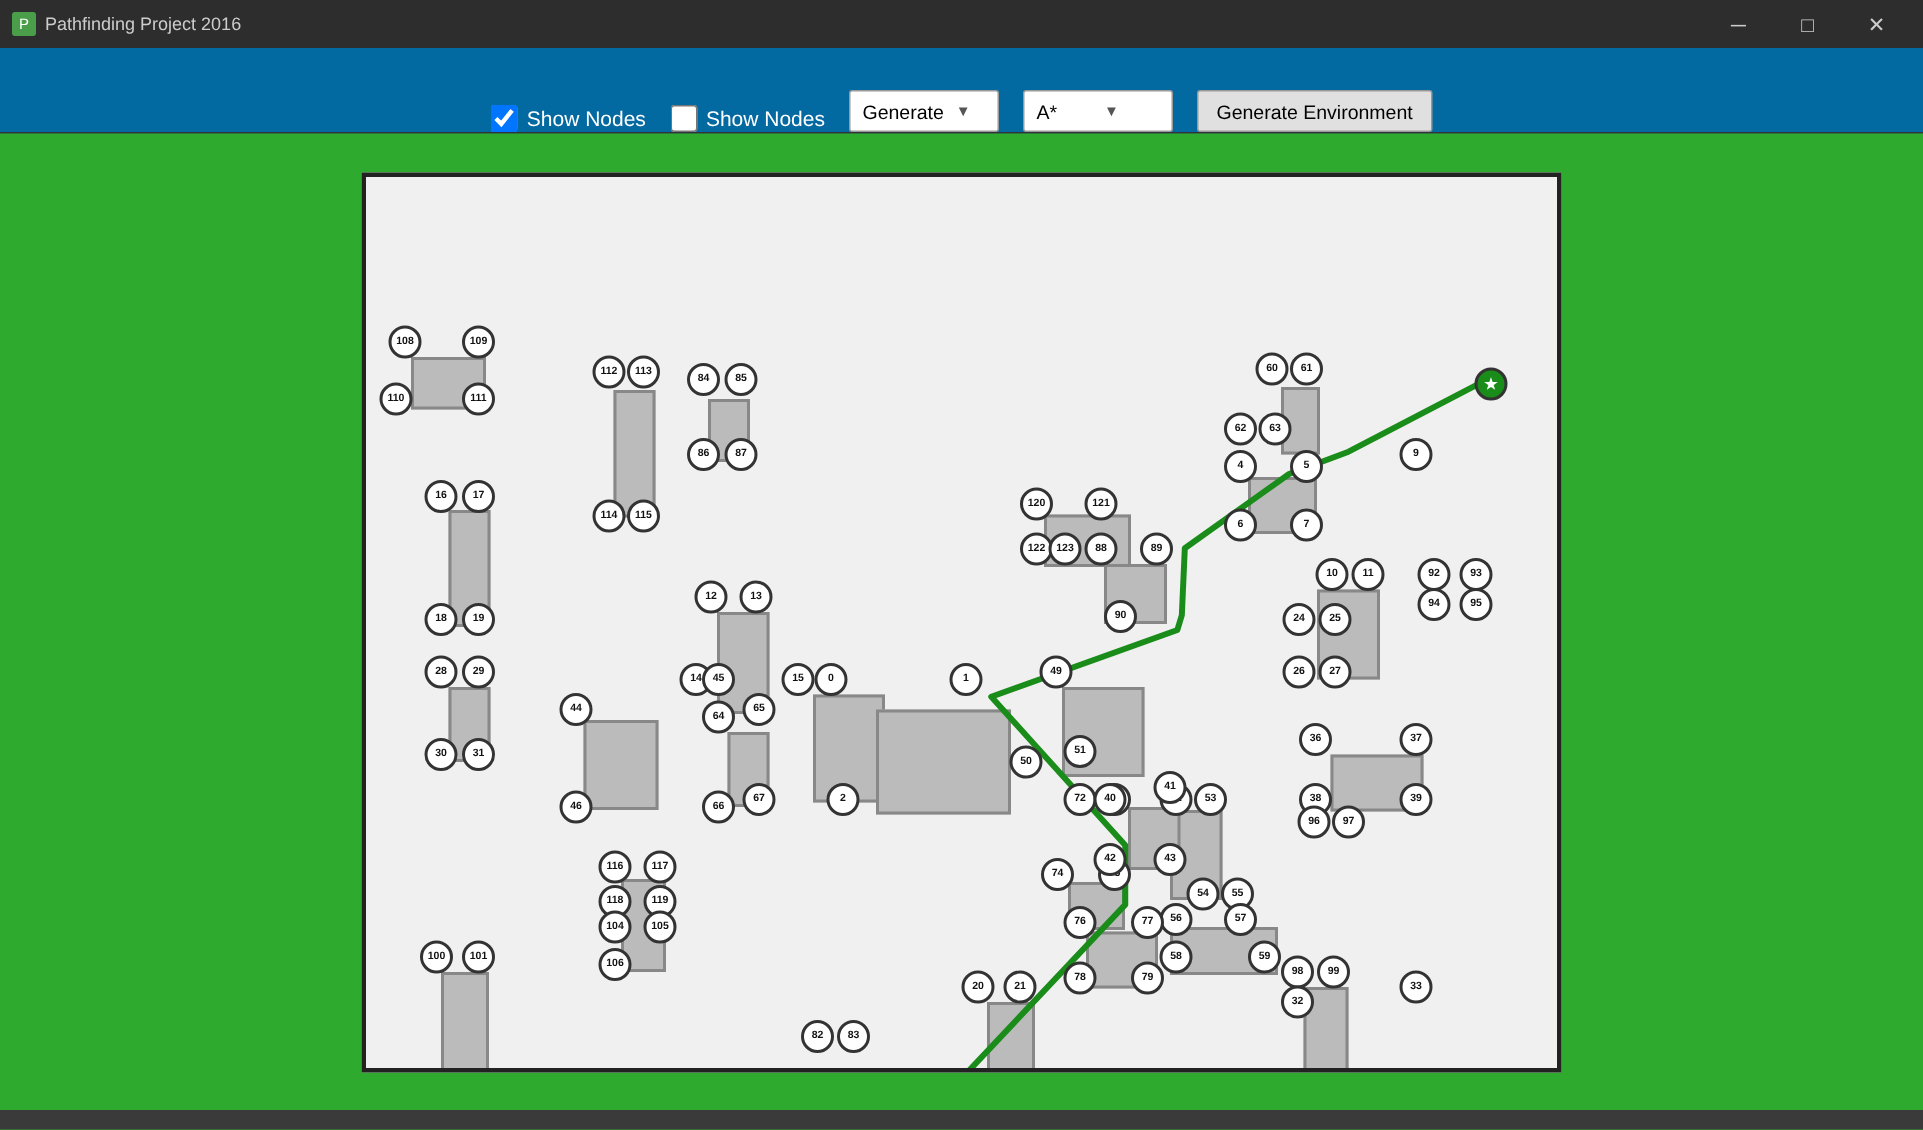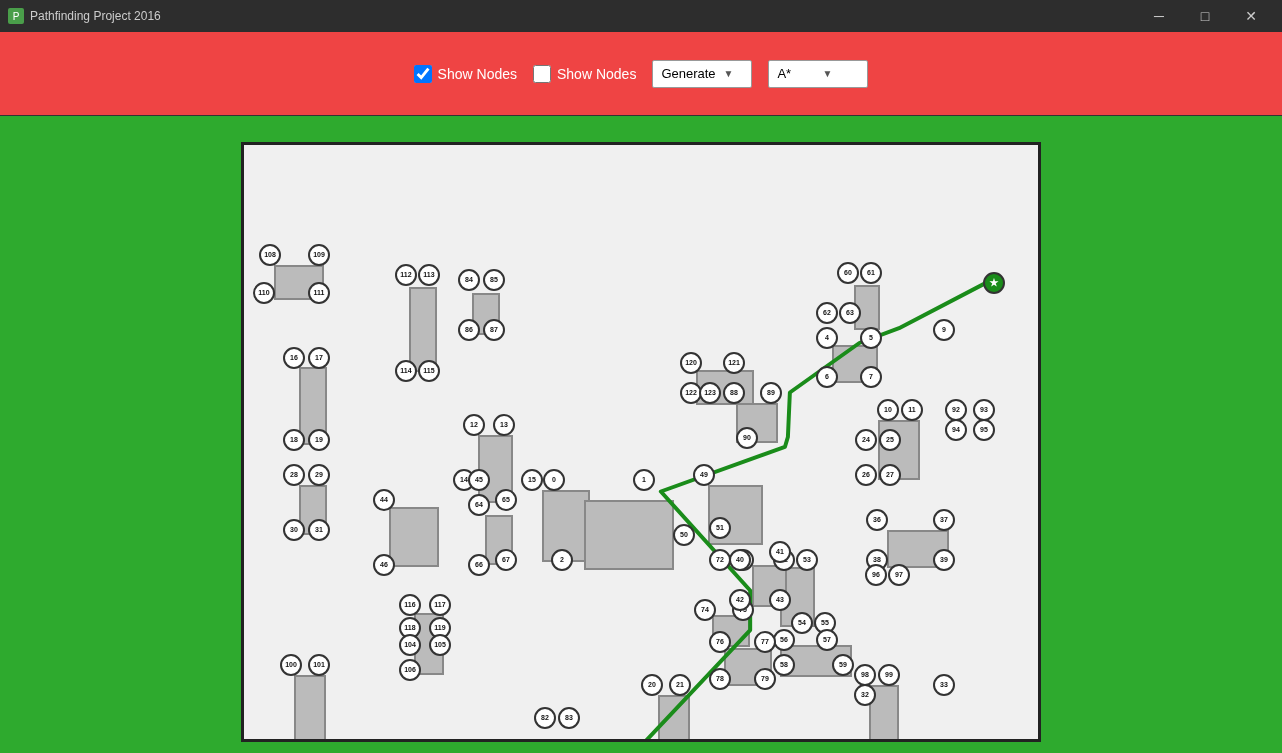--- a/index.html
+++ b/index.html
@@ -46,24 +46,24 @@
       background: transparent;
       border: none;
       color: #ccc;
       font-size: 14px;
       cursor: pointer;
       display: flex;
       align-items: center;
       justify-content: center;
     }
     #toolbar {
-      height: 84px;
-      background: #ef4444;
-      display: flex;
-      align-items: center;
+      height: 57px;
+      background: #0369a1;
+      display: flex;
+      align-items: flex-end;
       justify-content: center;
       gap: 16px;
       border-bottom: 1px solid #333;
     }
     .checkbox-group {
       display: flex;
       align-items: center;
       gap: 6px;
       color: #fff;
       font-size: 14px;
@@ -173,20 +173,21 @@
     <label for="showEdges">Show Nodes</label>
   </div>
   <div class="dropdown">
     <span>Generate</span>
     <span class="dropdown-arrow">▼</span>
   </div>
   <div class="dropdown">
     <span>A*</span>
     <span class="dropdown-arrow">▼</span>
   </div>
+  <button id="generate-btn">Generate Environment</button>
 </div>
 
 <div id="main-content">
   <div id="canvas-area">
 
     <svg id="path-svg" viewBox="0 0 800 600" preserveAspectRatio="none">
         <path d="M 25 654 L 355 655 L 510 490 L 510 450 L 420 350 L 545 305 L 548 295 L 550 250 L 620 200 L 660 185 L 750 138" stroke="#1a8c1a" stroke-width="4" fill="none" stroke-linejoin="round" stroke-linecap="round"></path>
       </svg>
 
   <div class="rect" style="left: 30px; top: 120px; width: 50px; height: 35px;"></div>

